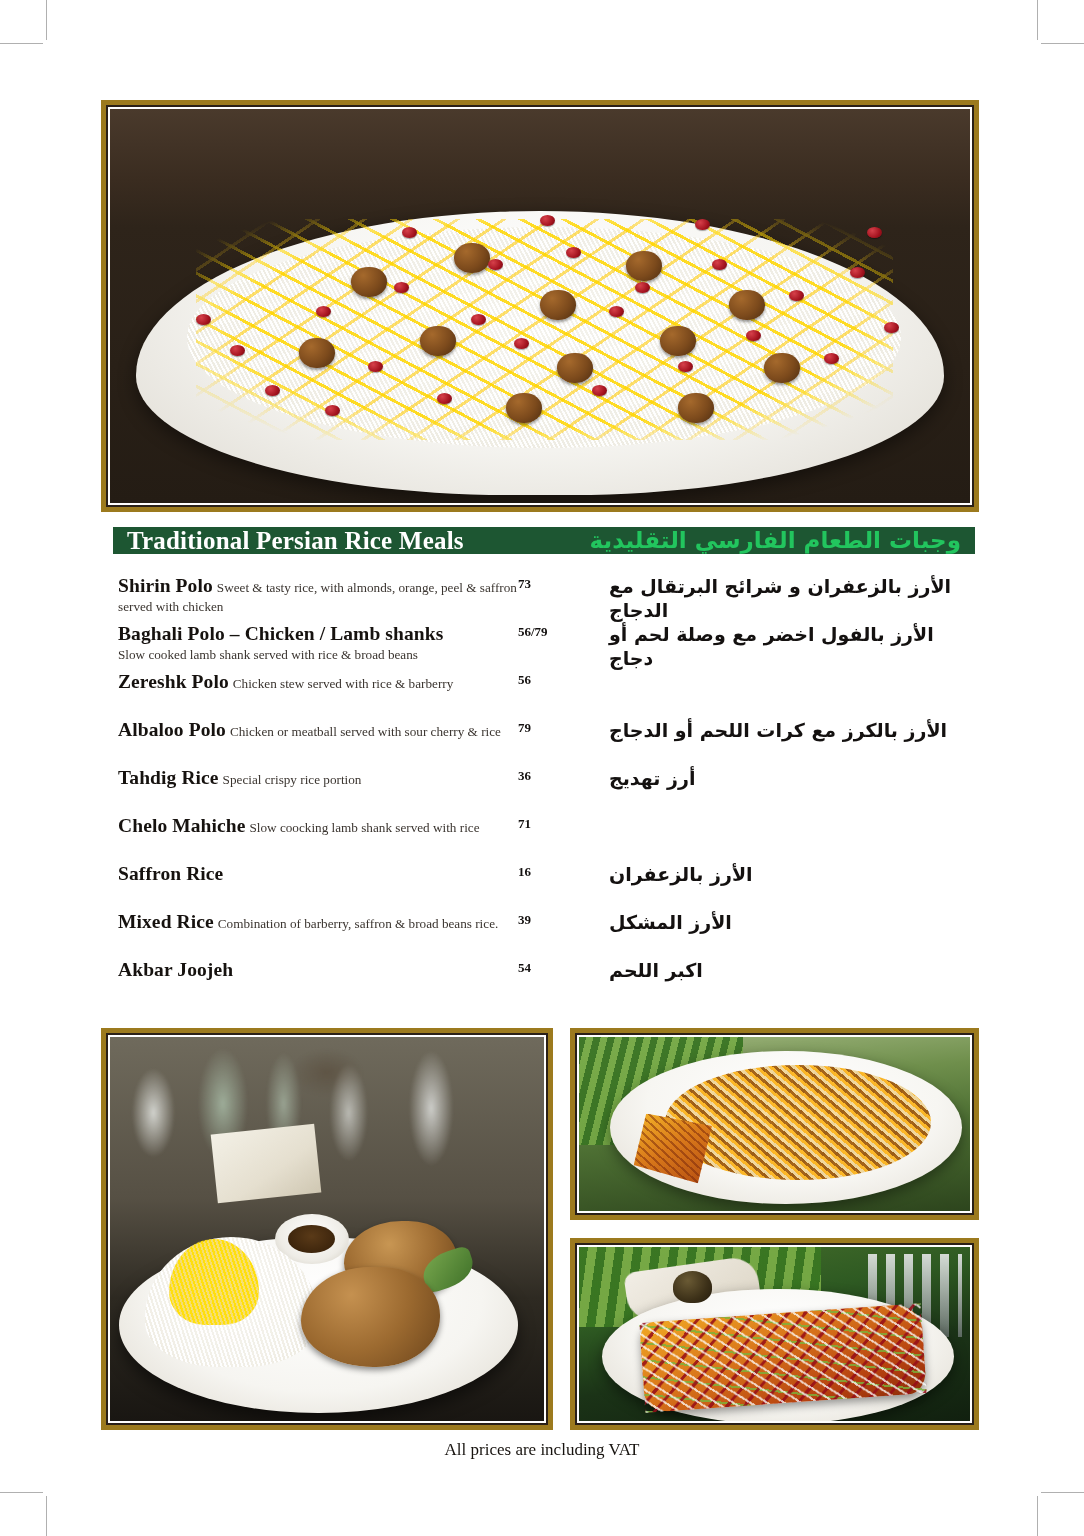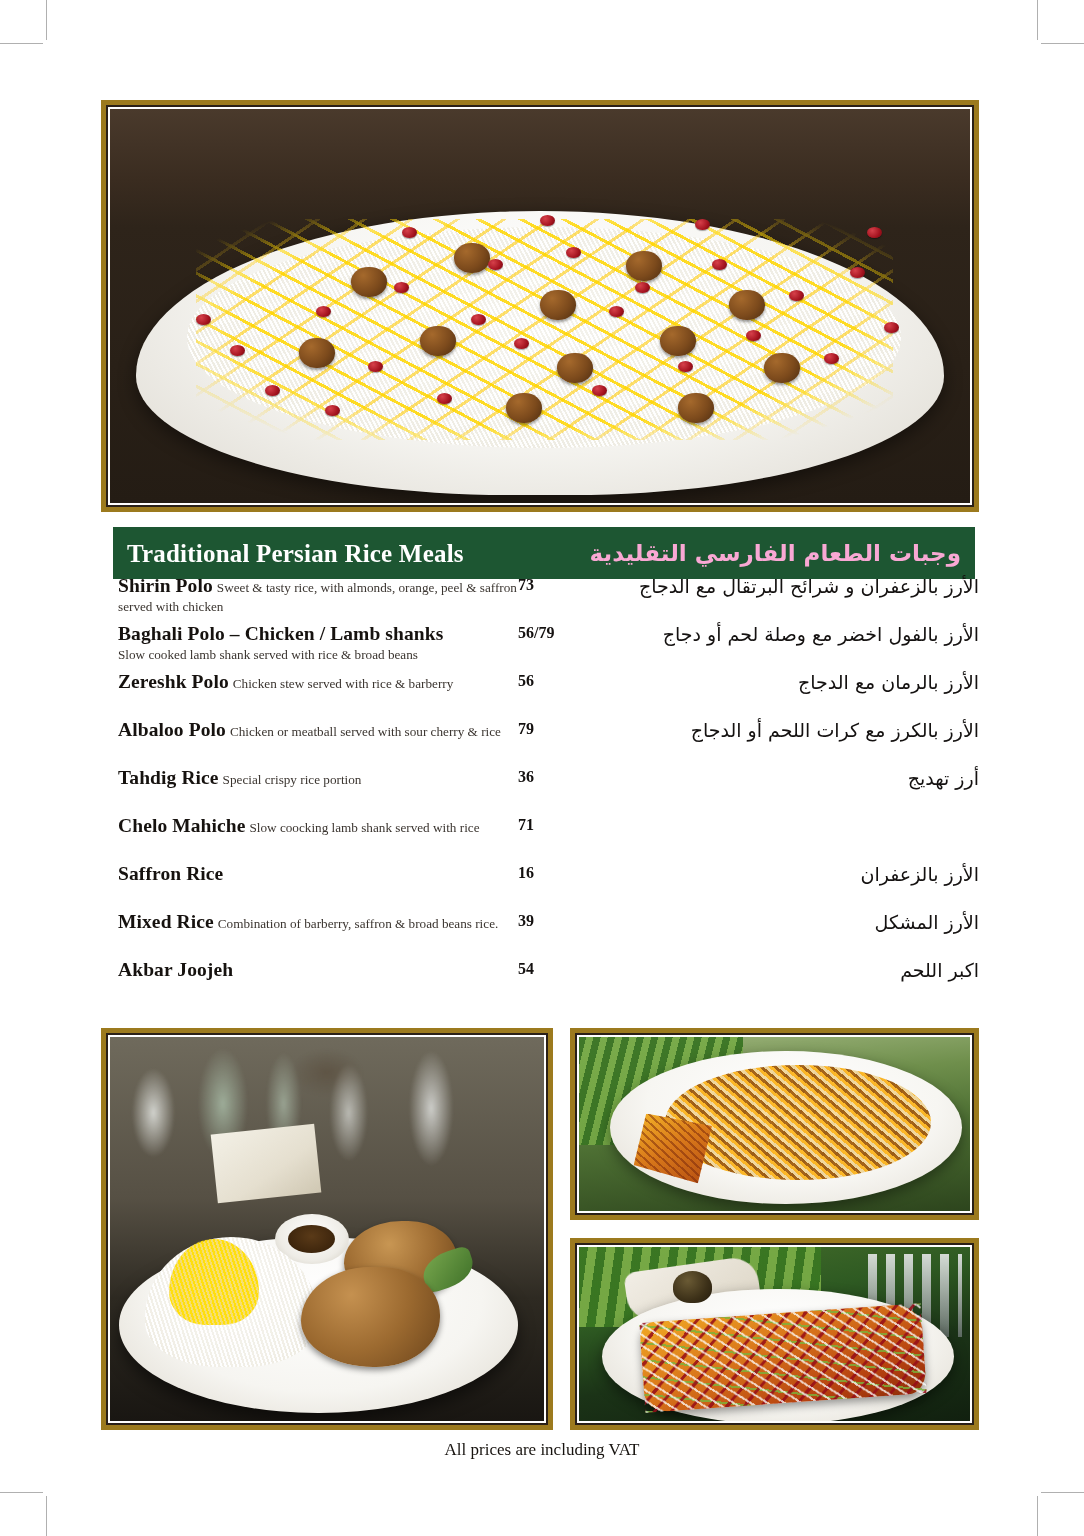--- a/index.html
+++ b/index.html
@@ -268,37 +268,37 @@
   .rb .nut {
     position: absolute; left: 24%; top: 14%; width: 10%; height: 18%;
     border-radius: 50% 50% 44% 44%;
     background: radial-gradient(circle at 38% 30%, #6a5a34 0%, #3c3018 60%, #231a0c 100%);
   }
 
   
   .banner {
     position: absolute;
     left: 113px; top: 527px;
-    width: 862px; height: 52px;
+    width: 862px; height: 27px;
     background: #1d5632;
     display: flex;
     align-items: center;
     justify-content: space-between;
     padding: 0 14px;
     box-sizing: border-box;
   }
   .banner-en {
     color: #ffffff;
     font-size: 25px;
     font-weight: bold;
     letter-spacing: .2px;
     line-height: 1;
   }
   .banner-ar {
-    color: #f9a8d4;
+    color: #22c55e;
     font-size: 23px;
     font-weight: bold;
     direction: rtl;
     line-height: 1;
     font-family: "DejaVu Sans", "Liberation Sans", sans-serif;
   }
 
   
   .menu {
     position: absolute;
@@ -323,32 +323,32 @@
   }
   .desc {
     font-size: 13.2px;
     color: #3a342f;
     letter-spacing: 0;
   }
   .price {
     position: absolute;
     left: 405px; top: 1px;
     width: 100px;
-    font-size: 16px;
+    font-size: 13px;
     font-weight: bold;
     color: #141110;
   }
   .item-ar {
     position: absolute;
     right: 0; top: 0;
     width: 370px;
-    text-align: right;
+    text-align: left;
     direction: rtl;
     font-size: 19px;
-    font-weight: normal;
+    font-weight: bold;
     color: #141110;
     font-family: "DejaVu Sans", "Liberation Sans", sans-serif;
     line-height: 1.25;
   }
 
   
   .footer {
     position: absolute;
     left: 0; top: 1440px;
     width: 100%;
@@ -455,21 +455,20 @@
     <div class="price">56/79</div>
     <div class="item-ar">الأرز بالفول اخضر مع وصلة لحم أو دجاج</div>
   </div>
 
   <div class="item">
     <div class="item-en">
       <span class="name">Zereshk Polo</span>
       <span class="desc">Chicken stew  served with rice &amp; barberry</span>
     </div>
     <div class="price">56</div>
-    <div class="item-ar">الأرز بالرمان مع الدجاج</div>
   </div>
 
   <div class="item">
     <div class="item-en">
       <span class="name">Albaloo Polo</span>
       <span class="desc">Chicken or meatball served with sour cherry &amp; rice</span>
     </div>
     <div class="price">79</div>
     <div class="item-ar">الأرز بالكرز مع كرات اللحم أو الدجاج</div>
   </div>

